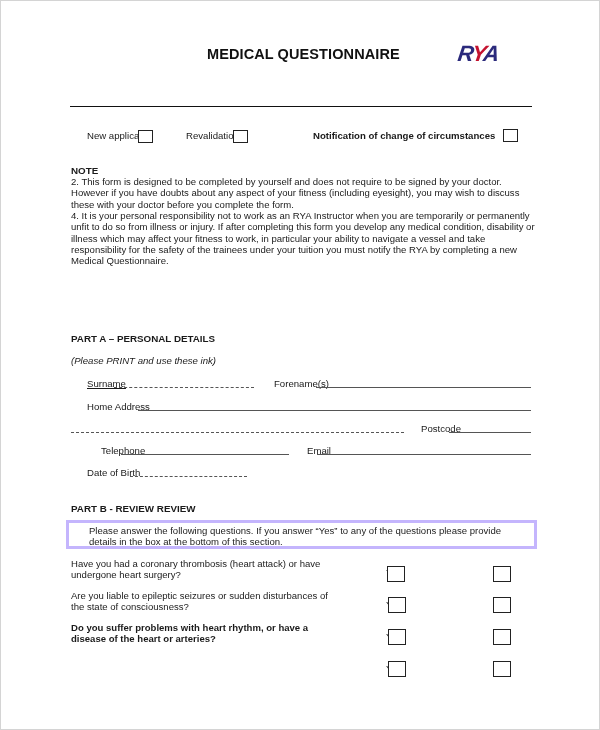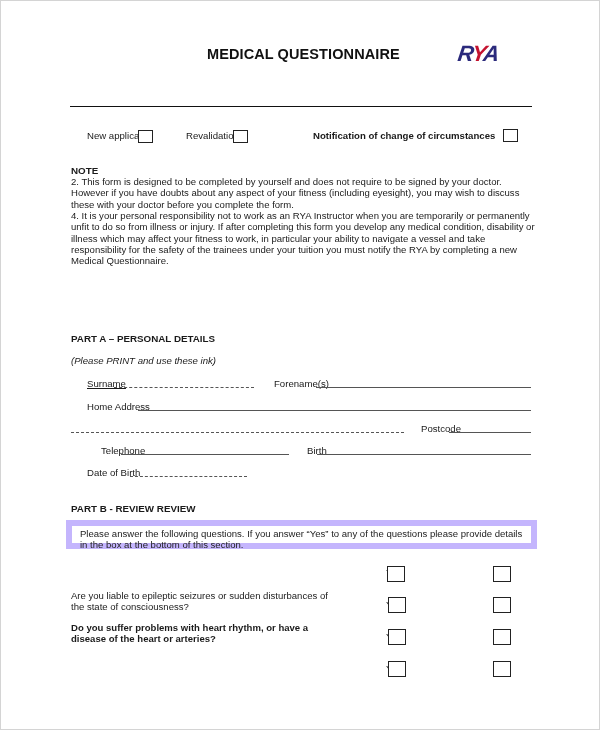--- a/index.html
+++ b/index.html
@@ -19,22 +19,22 @@
     .small { font-size: 9.6px; padding-left: 16px; }
     .cb { position: absolute; width: 13px; height: 12px; border: 1px solid #222; background: #fff; box-sizing: border-box; }
     .cb.lg { width: 18px; height: 16px; }
     .note-head { left: 70px; top: 164px; font-size: 9.8px; font-weight: bold; }
     .note { position: absolute; left: 70px; top: 175px; width: 470px; font-size: 9.55px; line-height: 11.35px; white-space: normal; }
     .note p { margin: 0; }
     .h-part { font-size: 9.8px; font-weight: bold; }
     .italic { font-style: italic; font-size: 9.6px; }
     .field-line { position: absolute; height: 0; border-top: 1px dashed #555; }
     .field-line.solid { border-top: 1px solid #555; }
-    .box-b { position: absolute; left: 65px; top: 519px; width: 471px; height: 29px; border: 6px solid #c4b5fd;
-             box-sizing: border-box; padding: 2px 8px; font-size: 9.55px; line-height: 11.3px; white-space: normal; color: #222; }
+    .box-b { position: absolute; left: 65px; top: 519px; width: 471px; height: 29px; border: 3px solid #c4b5fd;
+             box-sizing: border-box; padding: 2px 20px; font-size: 9.55px; line-height: 11.3px; white-space: normal; color: #222; }
     .q { position: absolute; left: 70px; width: 260px; font-size: 9.55px; line-height: 11.3px; white-space: normal; }
   </style>
 </head>
 <body>
 
 <div class="page">
 
   <div class="abs title">MEDICAL QUESTIONNAIRE</div>
   <div class="abs logo">
     <span class="r">R</span><span class="y">Y</span><span class="a">A</span>
@@ -67,29 +67,30 @@
 
   <div class="abs small" style="left:70px; top:400px;">Home Address</div>
   <div class="field-line solid" style="left:137px; top:409px; width:393px;"></div>
 
   <div class="field-line" style="left:70px; top:431px; width:333px;"></div>
   <div class="abs small" style="left:404px; top:422px;">Postcode</div>
   <div class="field-line solid" style="left:448px; top:431px; width:82px;"></div>
 
   <div class="abs small" style="left:52px; top:444px;margin-left:32px;">Telephone</div>
   <div class="field-line solid" style="left:120px; top:453px; width:168px;"></div>
-  <div class="abs small" style="left:290px; top:444px;">Birth</div>
+  <div class="abs small" style="left:290px; top:444px;">Email</div>
   <div class="field-line solid" style="left:316px; top:453px; width:214px;"></div>
 
   <div class="abs small" style="left:70px; top:466px;">Date of Birth</div>
   <div class="field-line" style="left:129px; top:475px; width:117px;"></div>
 
   <div class="abs h-part" style="left:70px; top:502px;">PART B - REVIEW REVIEW</div>
   <div class="box-b">Please answer the following questions. If you answer “Yes” to any of the questions please provide details in the box at the bottom of this section.</div>
 
+  <div class="q" style="top:557px;">Have you had a coronary thrombosis (heart attack) or have undergone heart surgery?</div>
   <div class="abs small" style="left:369px; top:566px;">Yes</div>
   <div class="cb lg" style="left:386px; top:565px;"></div>
   <div class="abs small" style="left:476px; top:566px;">No</div>
   <div class="cb lg" style="left:492px; top:565px;"></div>
 
   <div class="q" style="top:589px;">Are you liable to epileptic seizures or sudden disturbances of the state of consciousness?</div>
   <div class="abs small" style="left:369px; top:598px;">Yes</div>
   <div class="cb lg" style="left:387px; top:596px;"></div>
   <div class="abs small" style="left:476px; top:599px;">No</div>
   <div class="cb lg" style="left:492px; top:596px;"></div>

